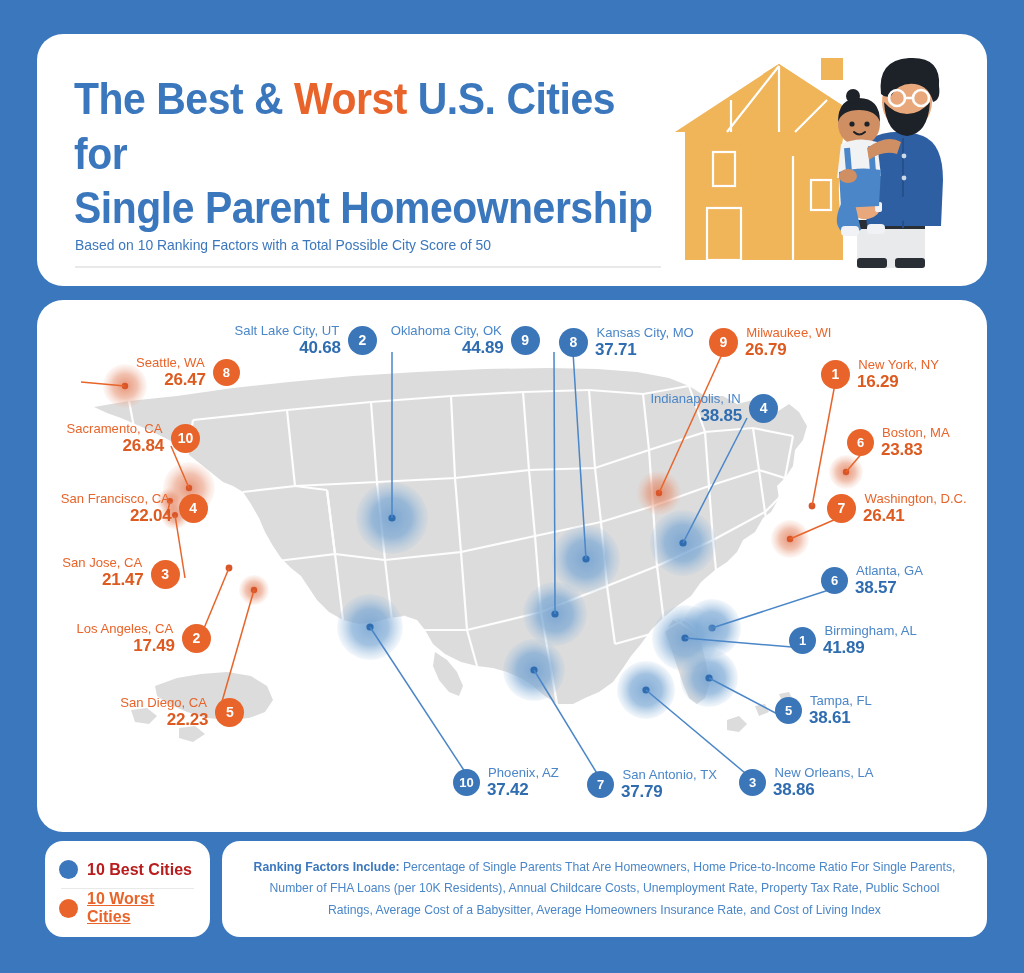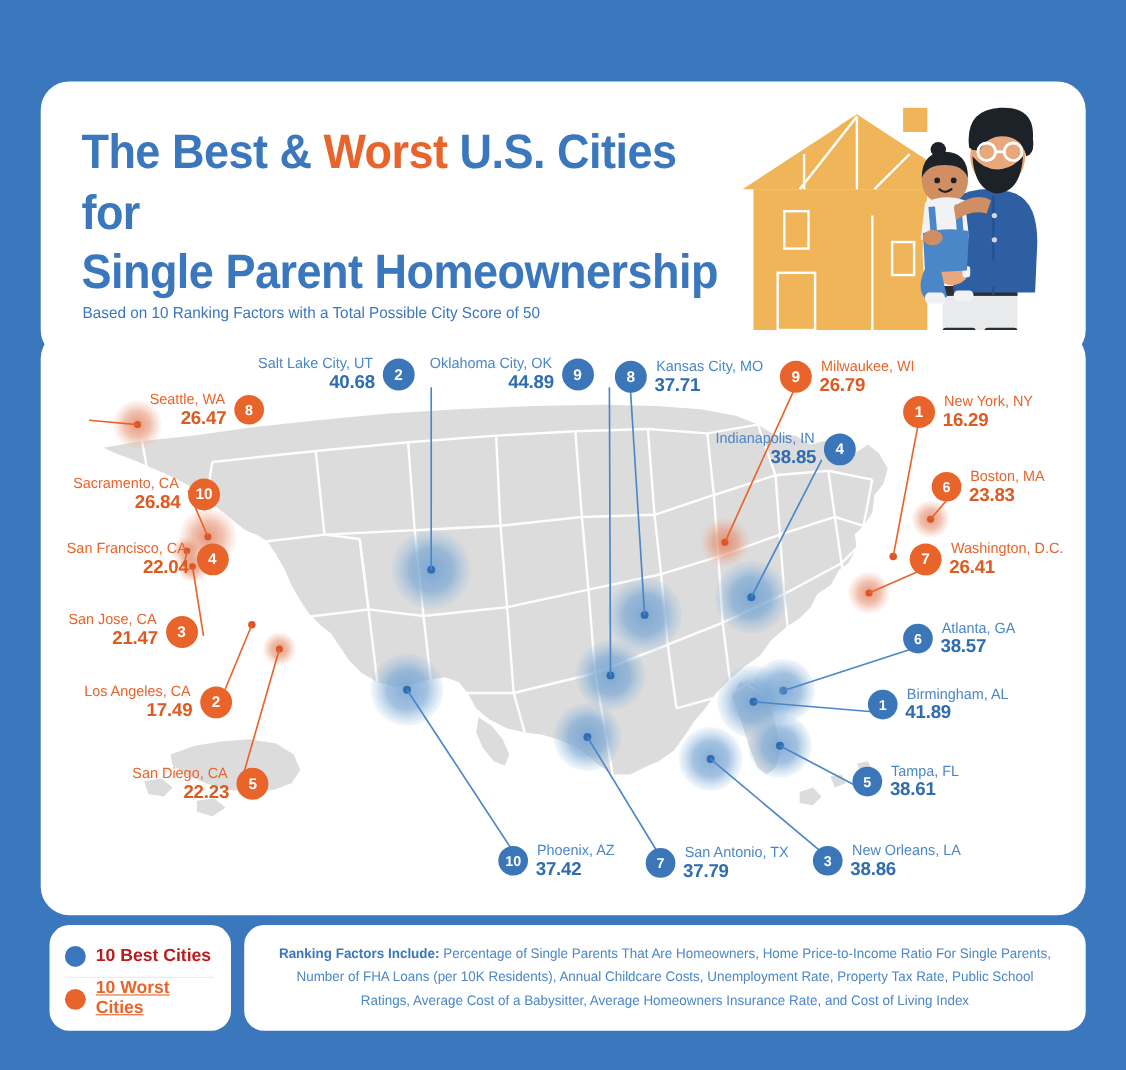--- a/index.html
+++ b/index.html
@@ -13,21 +13,20 @@
     position: relative; width: 1024px; height: 973px;
     background: #3b77bd;
   }
 
   
   .header-card {
     position: absolute; left: 37px; top: 34px;
     width: 950px; height: 252px;
     background: #ffffff; border-radius: 26px;
     overflow: hidden;
-    margin-top: 40px;
   }
   .title {
     position: absolute; left: 37px; top: 38px;
     width: 640px;
     font-size: 44px; line-height: 1.24;
     font-weight: 800; color: #3b77bd;
     letter-spacing: -0.5px;
     font-stretch: condensed;
     transform: scaleX(0.93); transform-origin: left top;
   }
@@ -450,21 +449,21 @@
   </div>
 
   <div class="lbl right orange" style="left:810px; top:126px;">
     <div class="badge badge-sm">6</div>
     <div class="lbl-text">
       <span class="lbl-city">Boston, MA</span>
       <span class="lbl-score">23.83</span>
     </div>
   </div>
 
-  <div class="lbl left orange" style="left:28px; top:133px;justify-content:flex-end;">
+  <div class="lbl left orange" style="left:28px; top:122px;justify-content:flex-end;">
     <div class="lbl-text">
       <span class="lbl-city">Sacramento, CA</span>
       <span class="lbl-score">26.84</span>
     </div>
     <div class="badge">10</div>
   </div>
 
   <div class="lbl left orange" style="left:22px; top:192px;">
     <div class="lbl-text">
       <span class="lbl-city">San Francisco, CA</span>

